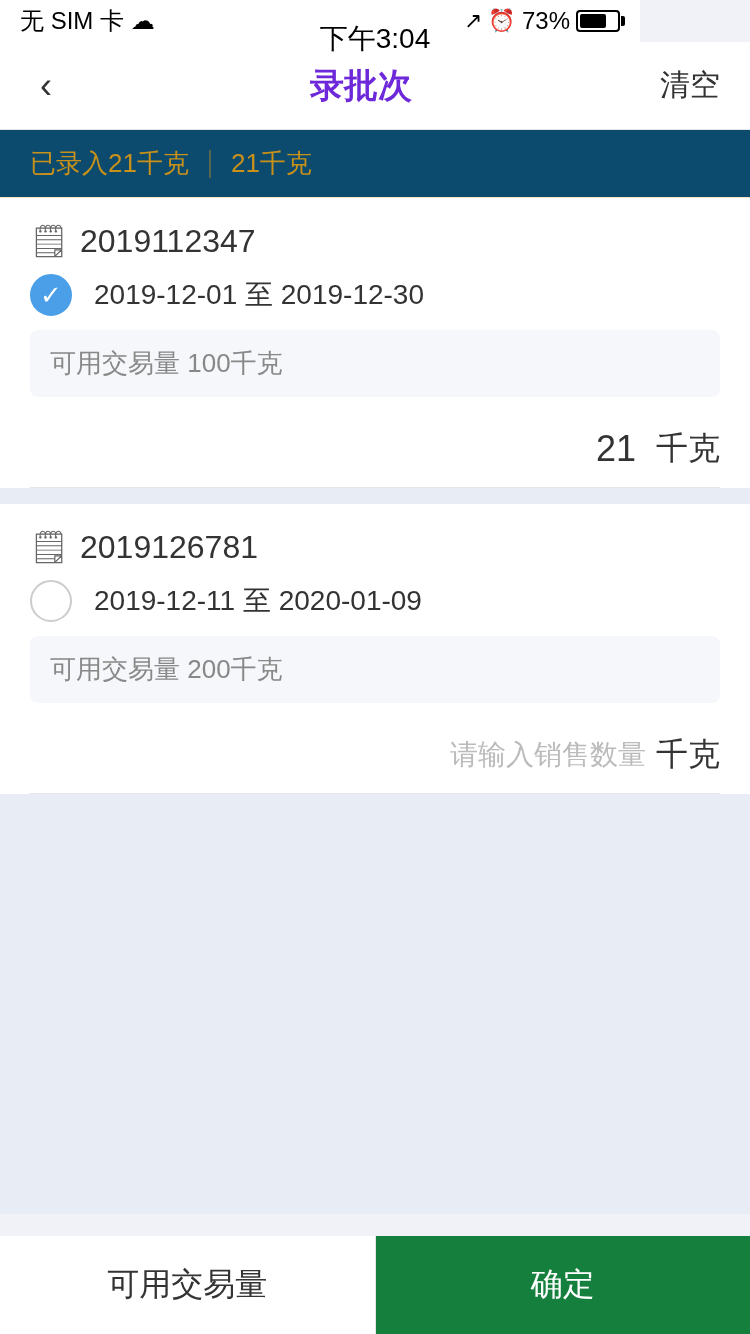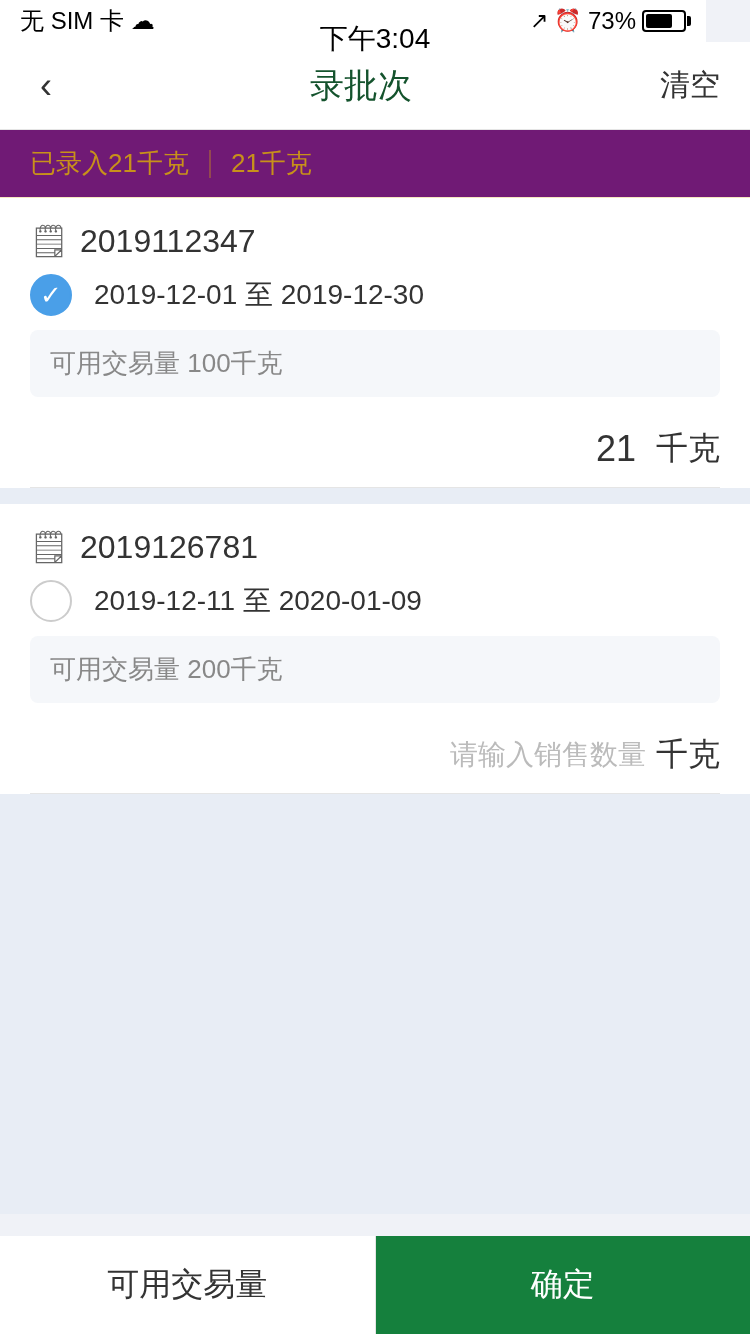--- a/index.html
+++ b/index.html
@@ -8,21 +8,21 @@
       font-family: -apple-system, "PingFang SC", "Helvetica Neue", sans-serif;
       width: 750px;
       min-height: 1334px;
       background: #f0f2f7;
       font-size: 28px;
       overflow-x: hidden;
     }
 
     
     .status-bar {
-      width: 706px;
+      width: 640px;
       height: 42px;
       background: #fff;
       display: flex;
       align-items: center;
       justify-content: space-between;
       padding: 0 20px;
       font-size: 24px;
       color: #000;
     }
     .status-left {
@@ -85,32 +85,32 @@
       border-bottom: 1px solid #e5e5e5;
     }
     .nav-back {
       font-size: 36px;
       color: #333;
       cursor: pointer;
       padding: 10px;
     }
     .nav-title {
       font-size: 34px;
-      font-weight: 400;
-      color: #14532d;
+      font-weight: 700;
+      color: #6d28d9;
     }
     .nav-action {
       font-size: 30px;
       color: #333;
       cursor: pointer;
     }
 
     
     .info-banner {
-      background: #701a75;
+      background: #0c4a6e;
       padding: 16px 30px;
       display: flex;
       align-items: center;
       gap: 20px;
       border-bottom: 1px solid #f5e6c0;
     }
     .info-text {
       font-size: 26px;
       color: #c8911a;
     }

